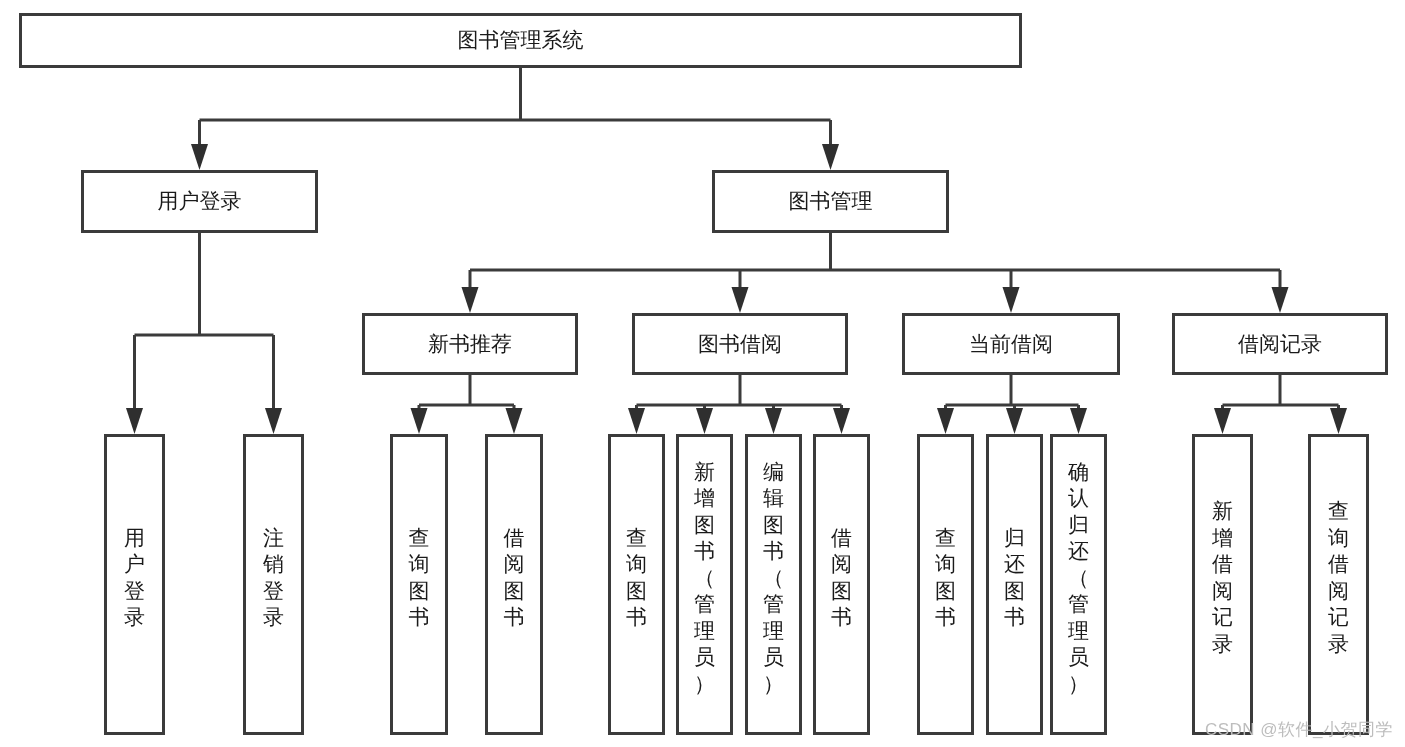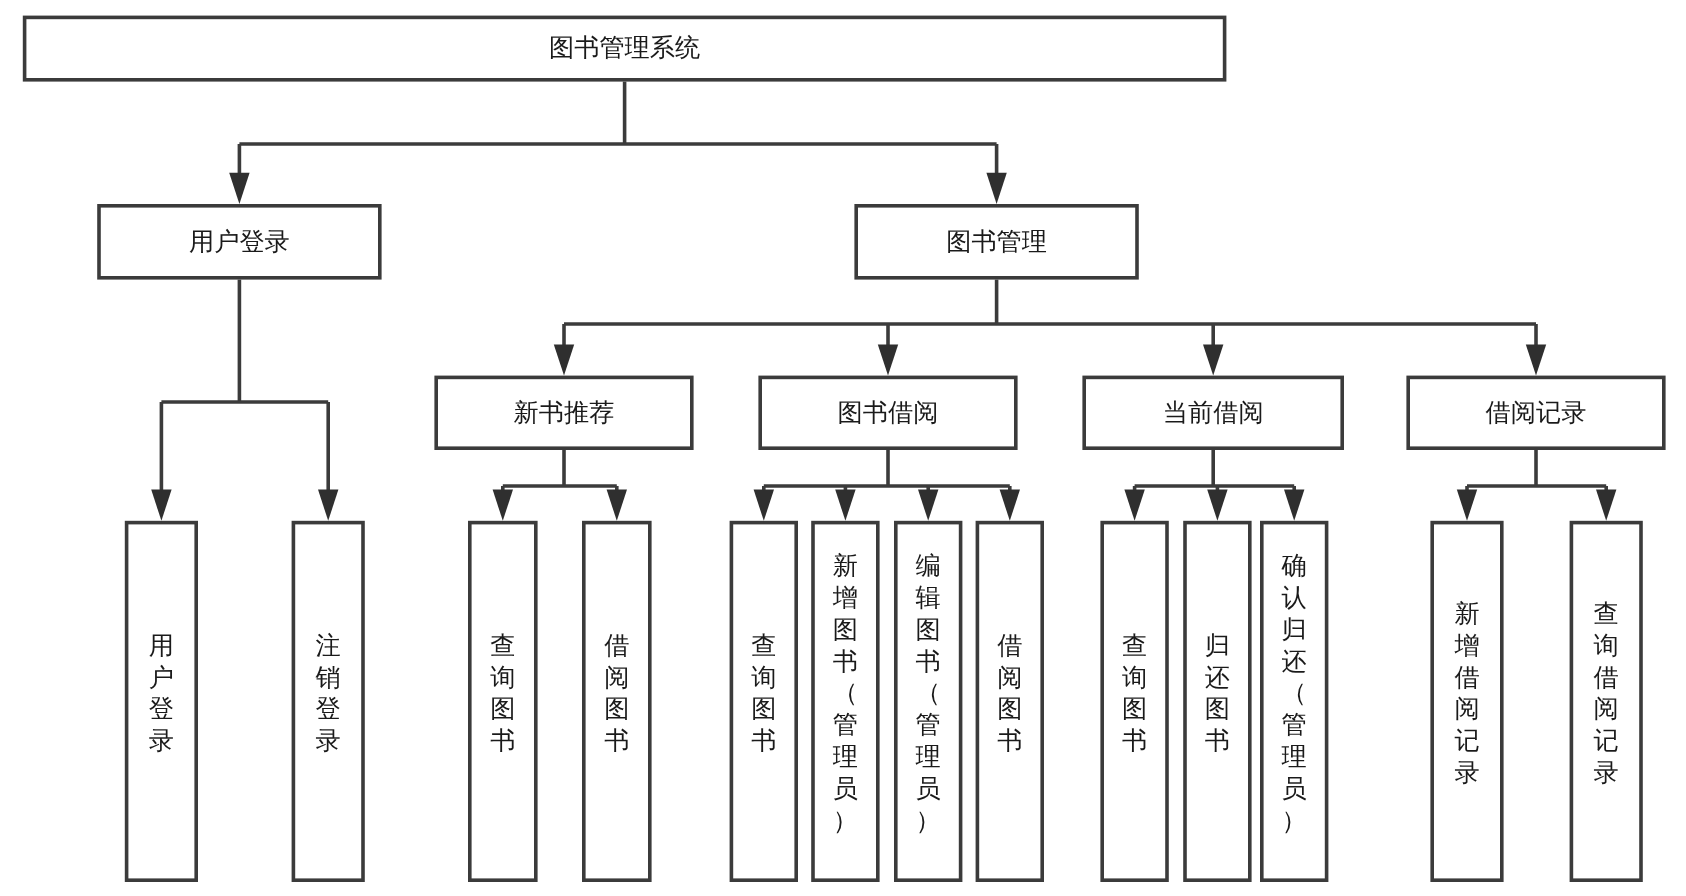--- a/index.html
+++ b/index.html
@@ -218,13 +218,14 @@
           <rect class="node-box" x="1193.5" y="435.5" width="58" height="298"></rect>
           <text class="node-label-vertical" x="1222.5" y="518.25"><tspan x="1222.5" dy="0">新</tspan><tspan x="1222.5" dy="26.5">增</tspan><tspan x="1222.5" dy="26.5">借</tspan><tspan x="1222.5" dy="26.5">阅</tspan><tspan x="1222.5" dy="26.5">记</tspan><tspan x="1222.5" dy="26.5">录</tspan></text>
         </g>
         <g>
           <rect class="node-box" x="1309.5" y="435.5" width="58" height="298"></rect>
           <text class="node-label-vertical" x="1338.5" y="518.25"><tspan x="1338.5" dy="0">查</tspan><tspan x="1338.5" dy="26.5">询</tspan><tspan x="1338.5" dy="26.5">借</tspan><tspan x="1338.5" dy="26.5">阅</tspan><tspan x="1338.5" dy="26.5">记</tspan><tspan x="1338.5" dy="26.5">录</tspan></text>
         </g>
       </g>
   </svg>
 
+  <div class="watermark">CSDN @软件_小贺同学</div>
 </div>
 
 </body></html>

